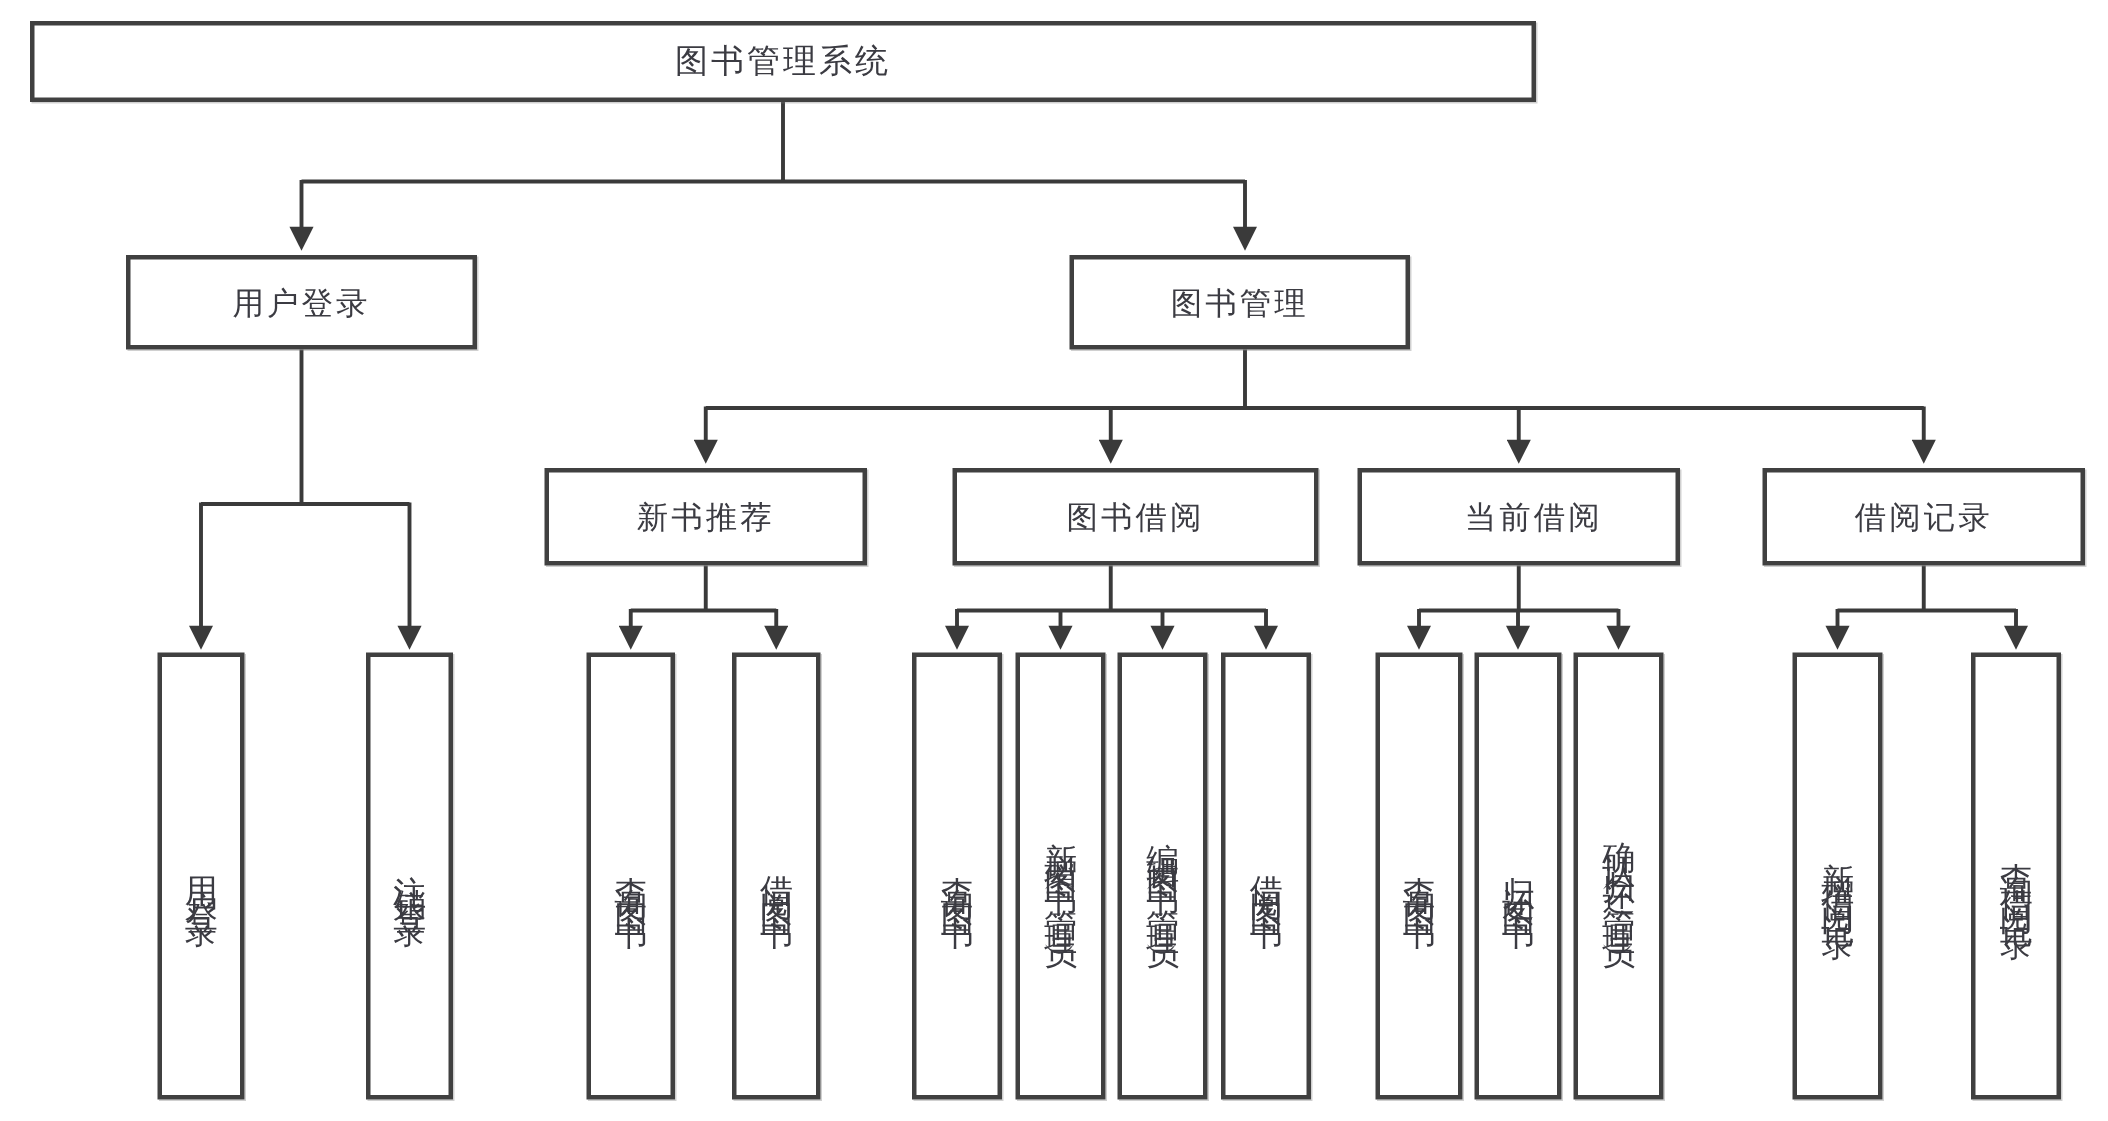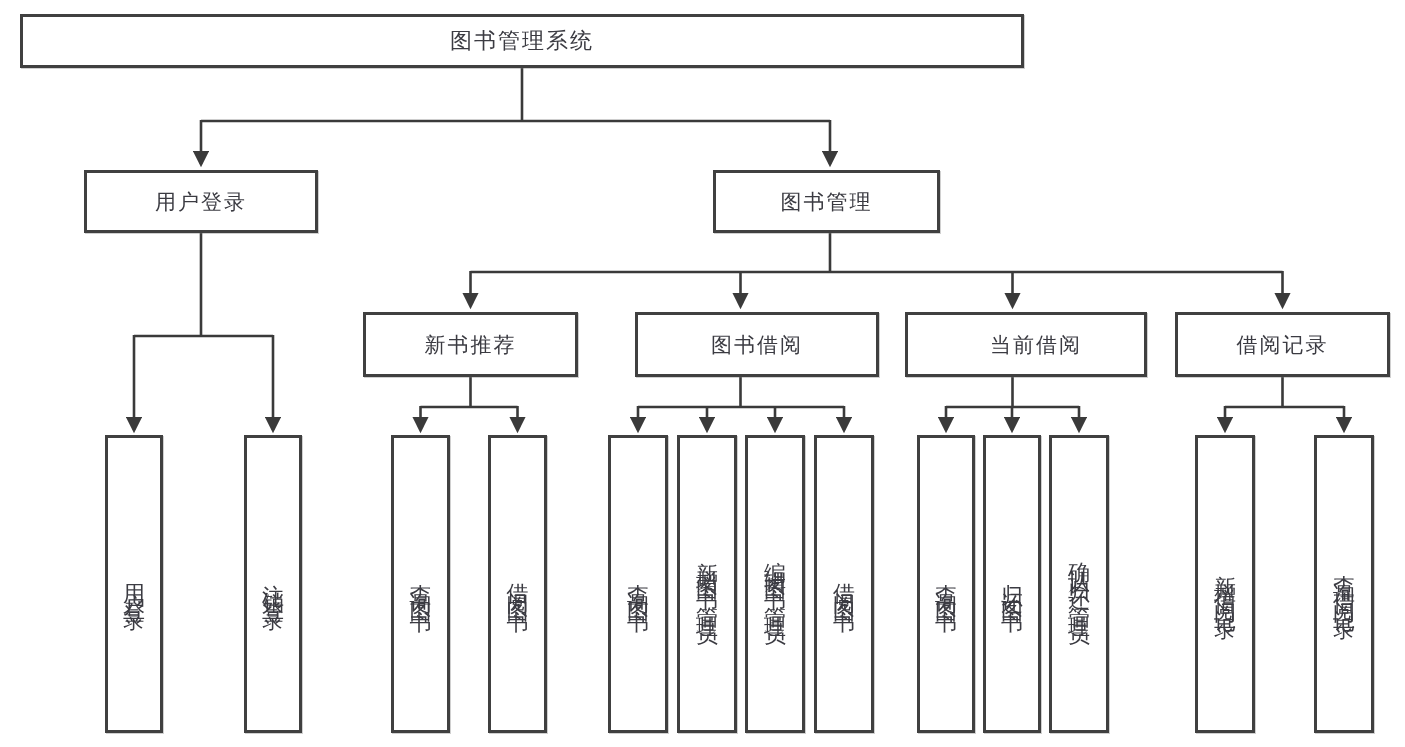--- a/index.html
+++ b/index.html
@@ -121,21 +121,21 @@
   <div class="node" style="left:713px; top:170px; width:227px; height:63px;">
     <span class="hlabel">图书管理</span>
   </div>
 
   <div class="node" style="left:363px; top:312px; width:215px; height:65px;align-items:center;">
     <span class="hlabel">新书推荐</span>
   </div>
   <div class="node" style="left:635px; top:312px; width:244px; height:65px;">
     <span class="hlabel">图书借阅</span>
   </div>
-  <div class="node" style="left:905px; top:312px; width:242px; height:65px;padding-left:20px;">
+  <div class="node" style="left:905px; top:312px; width:215px; height:65px;padding-left:20px;">
     <span class="hlabel">当前借阅</span>
   </div>
   <div class="node" style="left:1175px; top:312px; width:215px; height:65px;">
     <span class="hlabel">借阅记录</span>
   </div>
 
   <div class="node leaf" style="left:105px; top:435px; width:58px; height:298px;">
     <span class="vtext">用户登录</span>
   </div>
   <div class="node leaf" style="left:244px; top:435px; width:58px; height:298px;">

